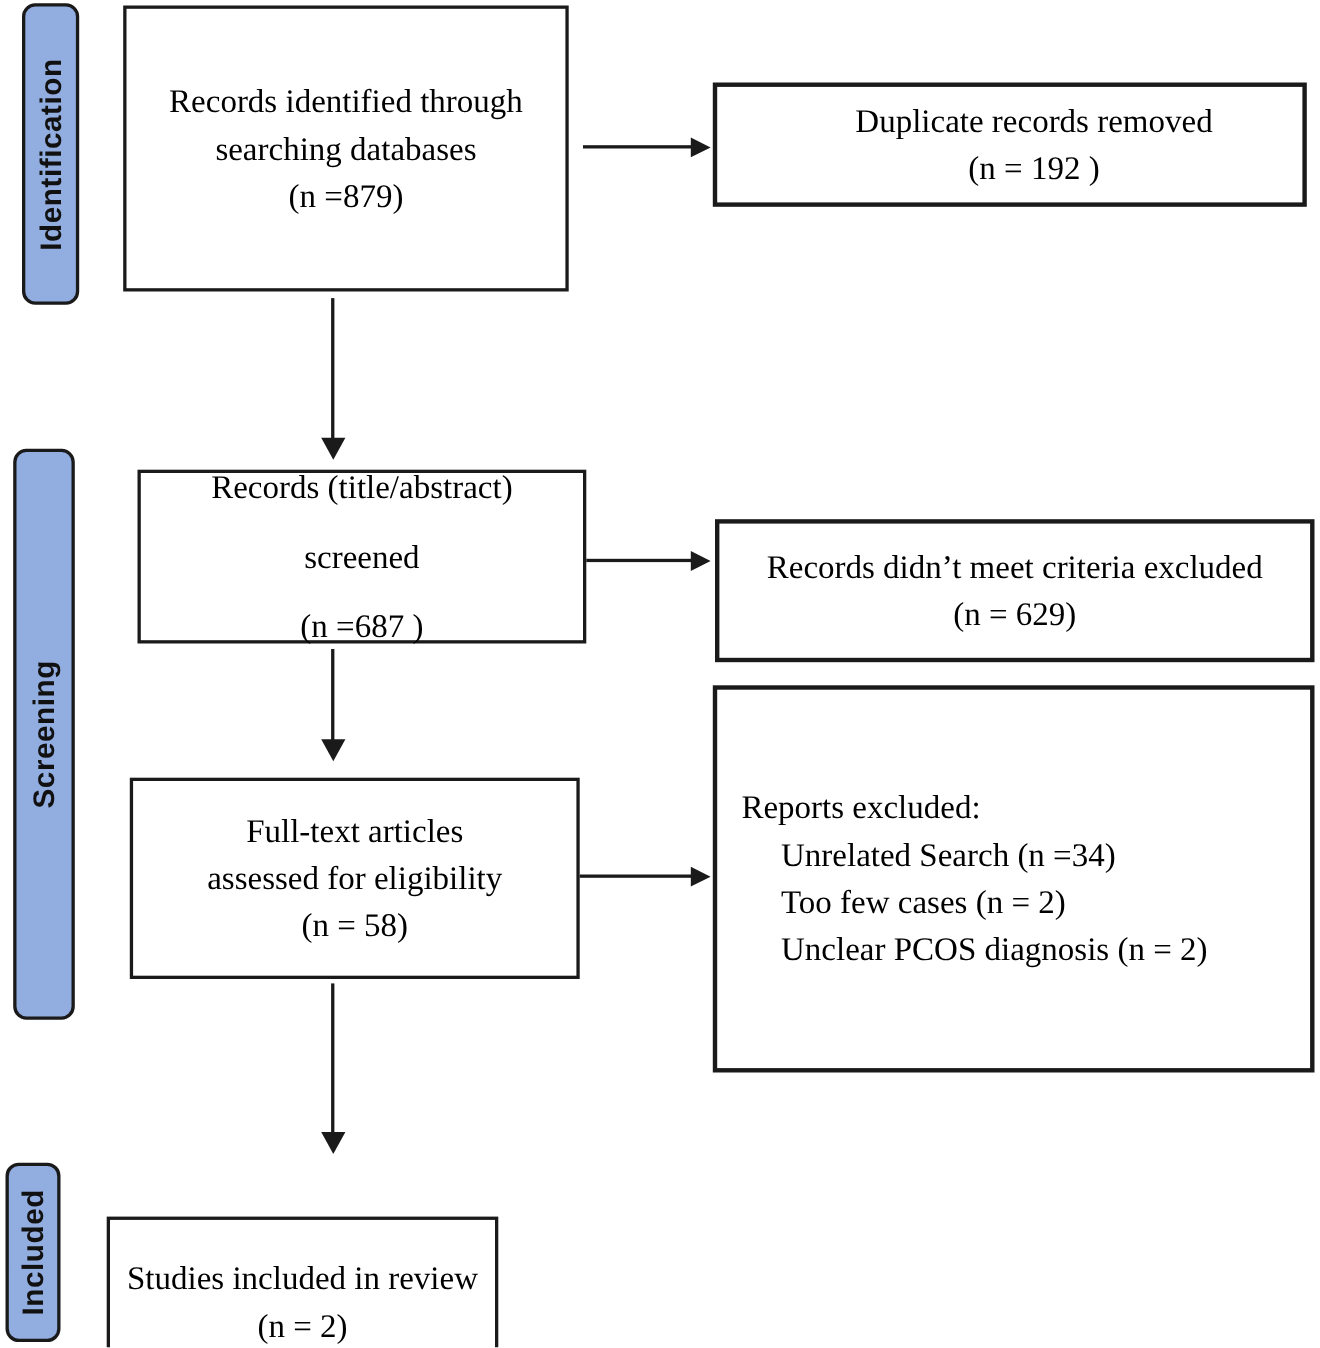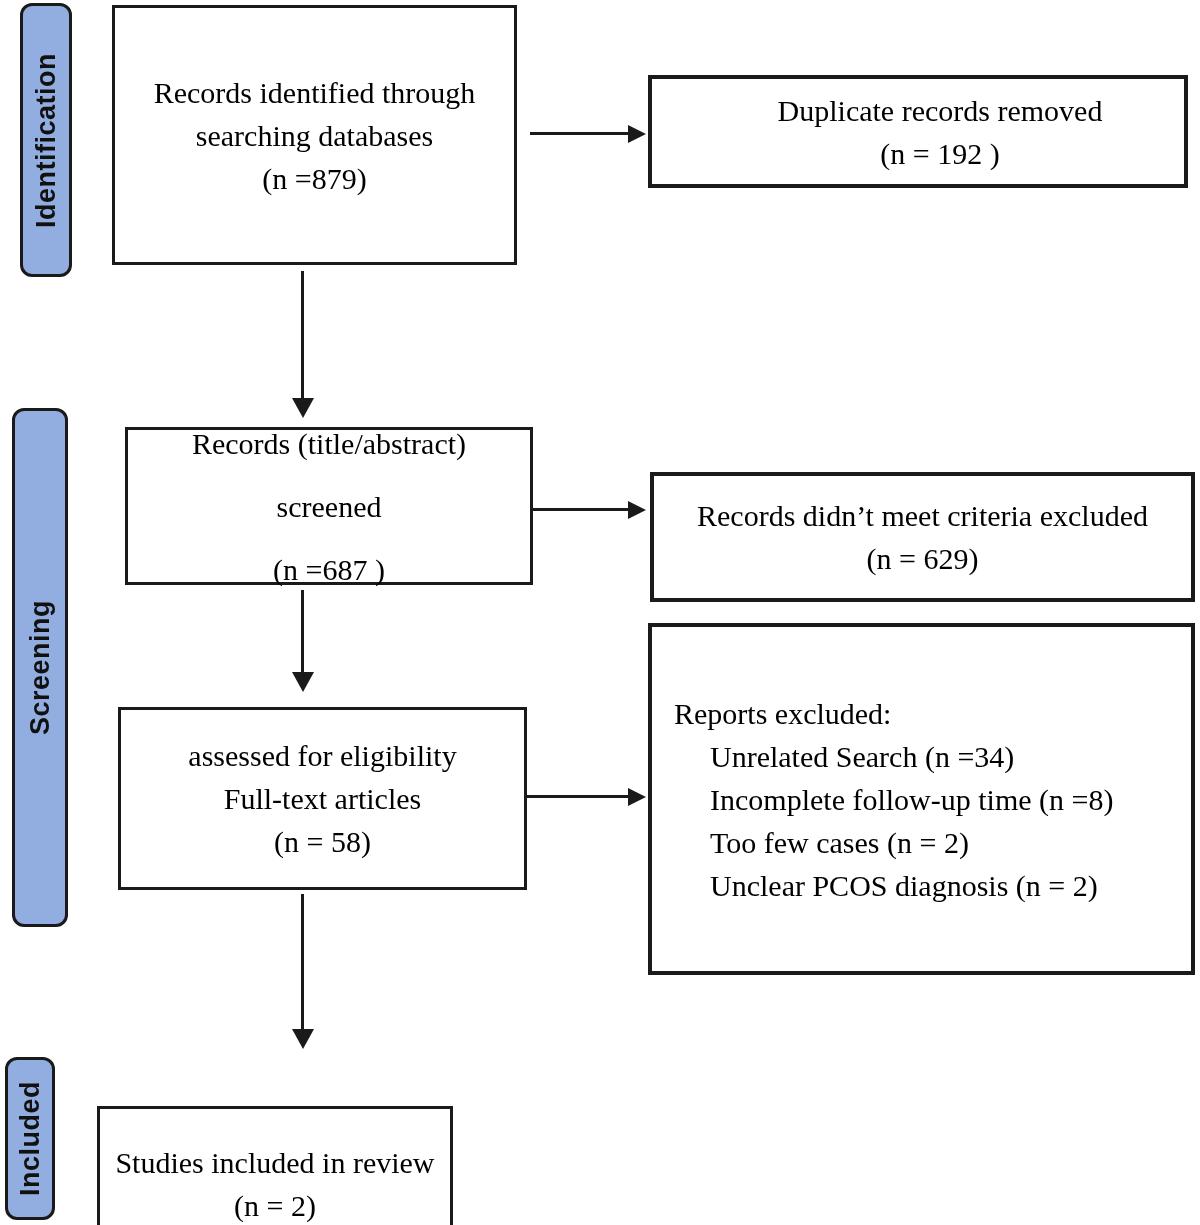--- a/index.html
+++ b/index.html
@@ -131,29 +131,28 @@
     <div class="line">screened</div>
     <div class="line">(n =687 )</div>
   </div>
 
   <div class="box box-right box-criteria-excluded">
     <div class="line">Records didn’t meet criteria excluded</div>
     <div class="line">(n = 629)</div>
   </div>
 
   <div class="box box-fulltext-assessed">
+    <div class="line">Full-text articles</div>
     <div class="line">assessed for eligibility</div>
-    <div class="line">Full-text articles</div>
     <div class="line">(n = 58)</div>
   </div>
 
   <div class="box box-right box-reports-excluded">
     <div class="line">Reports excluded:</div>
     <div class="line indent">Unrelated Search (n =34)</div>
-    <div class="line indent">Incomplete follow-up time (n =8)</div>
     <div class="line indent">Too few cases (n = 2)</div>
     <div class="line indent">Unclear PCOS diagnosis (n = 2)</div>
   </div>
 
   <div class="box box-studies-included">
     <div class="line">Studies included in review</div>
     <div class="line">(n = 2)</div>
   </div>
 
   <div>

